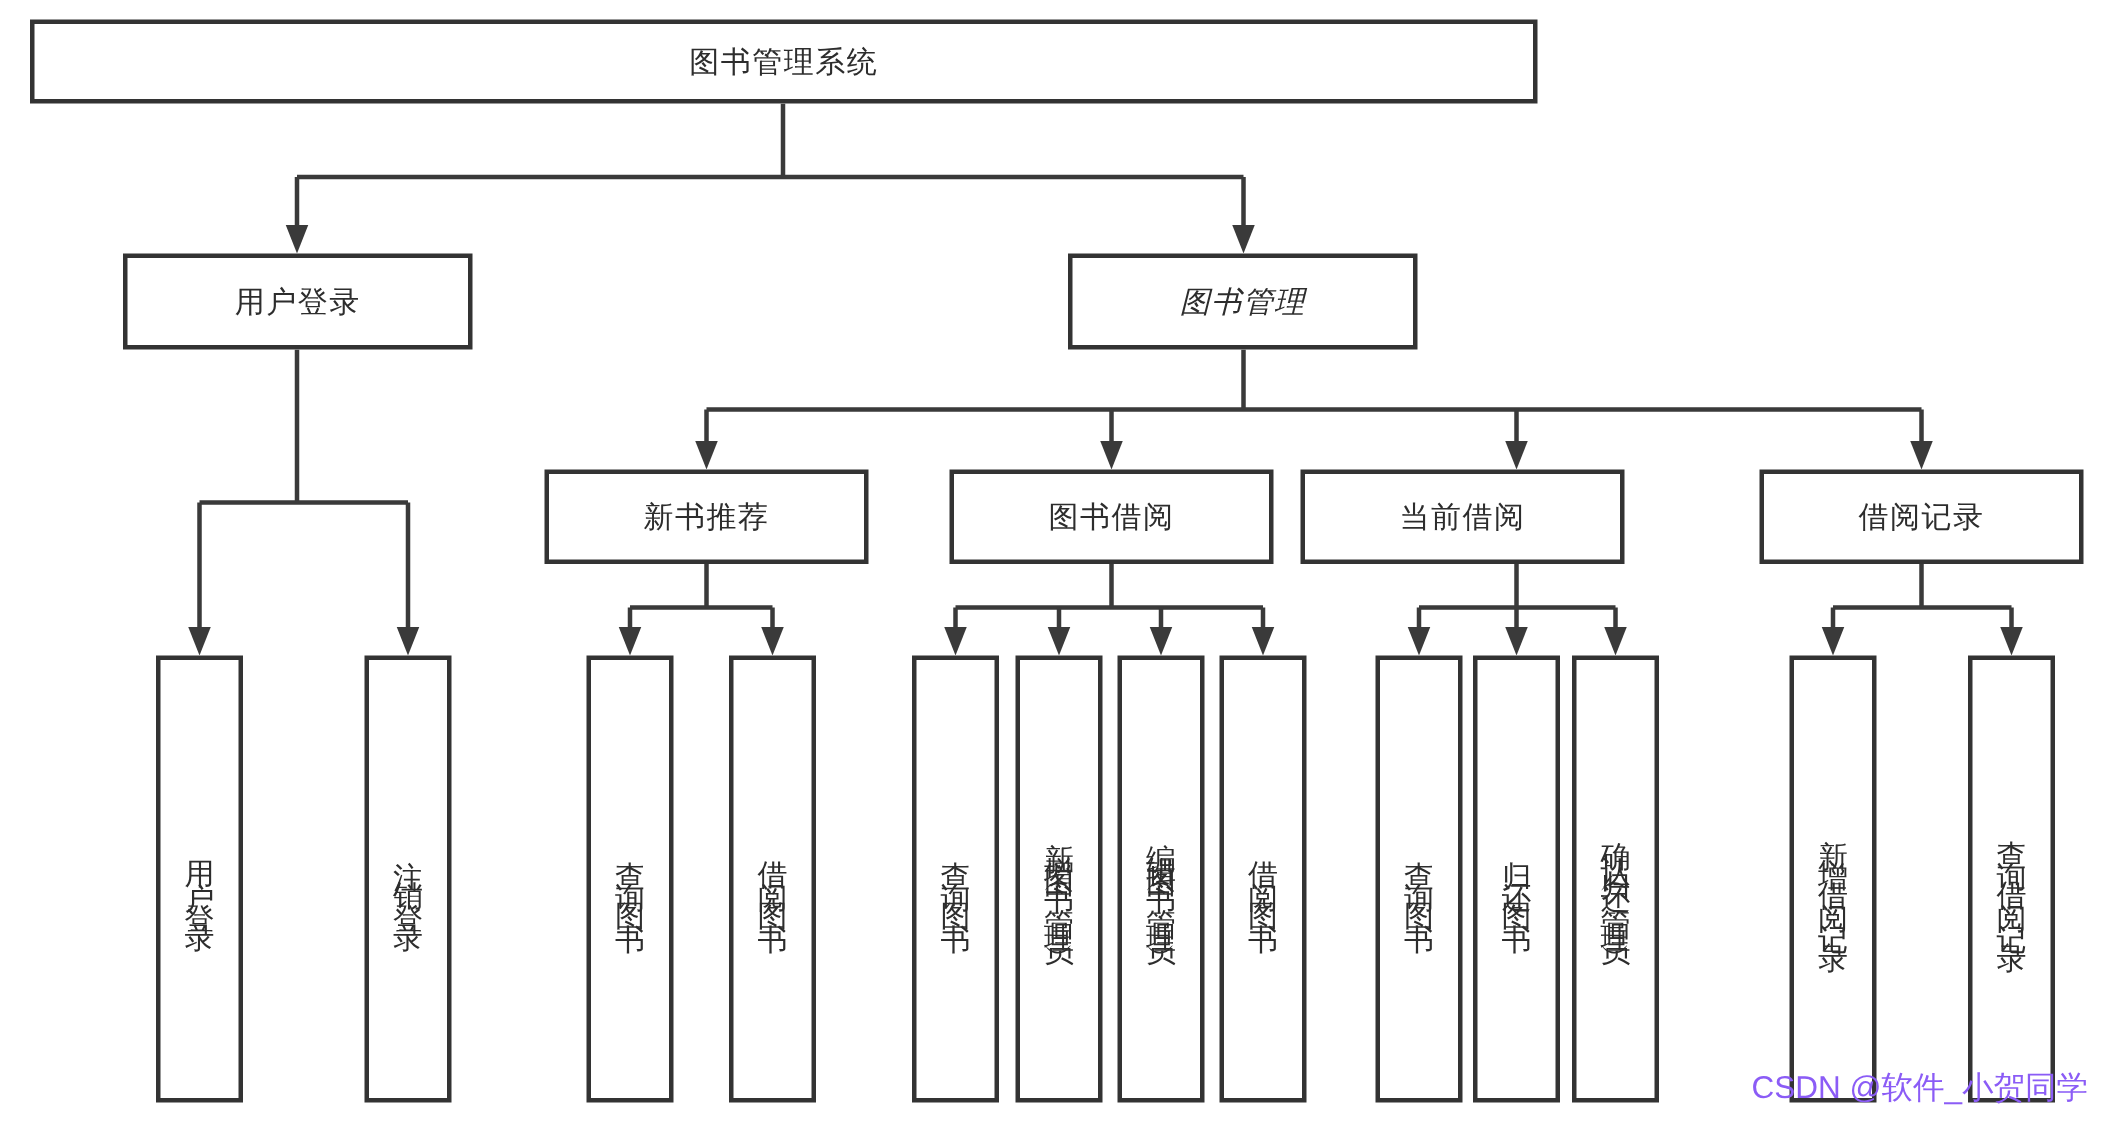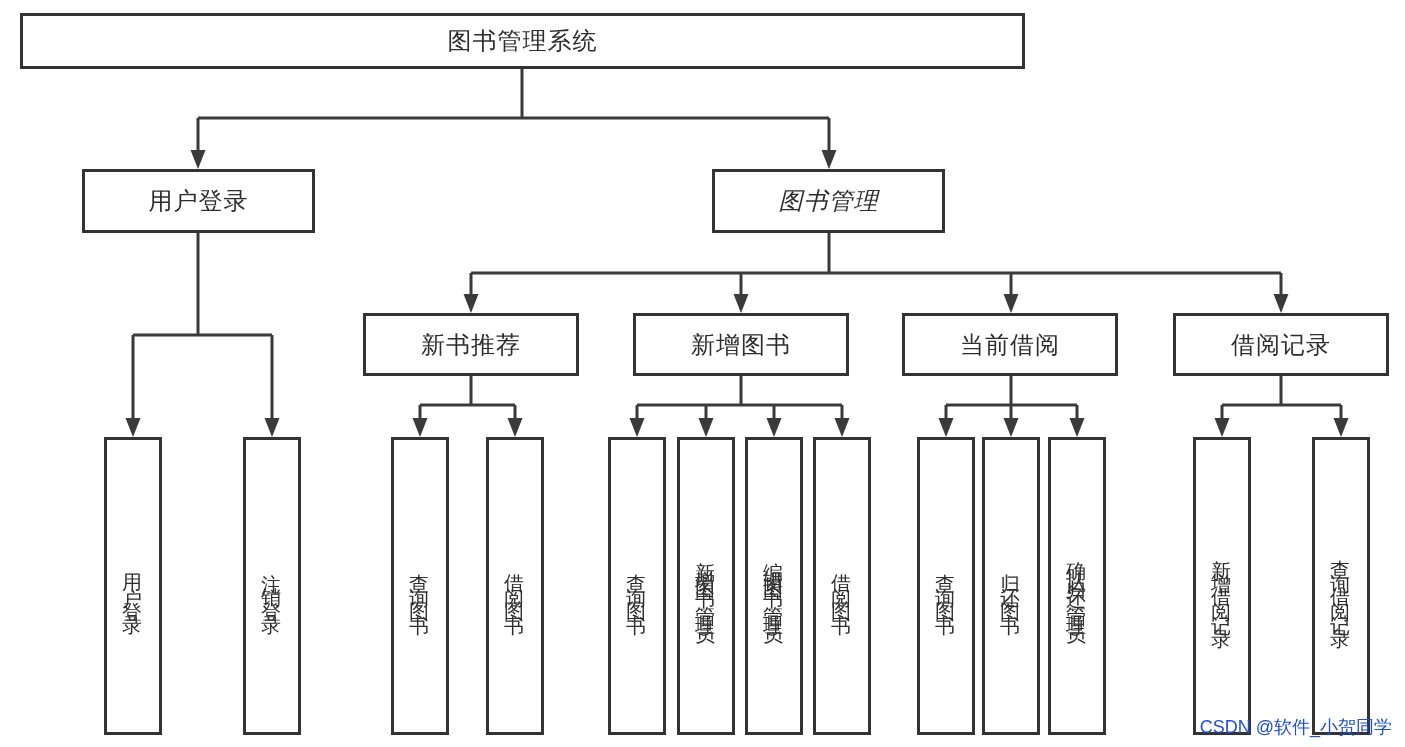--- a/index.html
+++ b/index.html
@@ -16,49 +16,49 @@
     position: absolute;
     box-sizing: border-box;
     border: 3px solid #333333;
     background: #ffffff;
     display: flex;
     align-items: center;
     justify-content: center;
     color: #2d2d2d;
     z-index: 2;
   }
-  .h { font-size: 24px; letter-spacing: 1px; }
+  .h { font-size: 20px; letter-spacing: 1px; }
   .root   { left: 20px;   top: 13px;  width: 1005px; height: 56px; }
   .lvl2   { top: 169px; width: 233px; height: 64px; }
   .n-ul   { left: 82px; }
   .n-bm   { left: 712px; font-style: italic; }
   .lvl3   { top: 313px; width: 216px; height: 63px; }
   .n-nr   { left: 363px; align-items: center; }
   .n-bb   { left: 633px; }
-  .n-cb   { left: 902px; font-family: Liberation Serif, serif; }
+  .n-cb   { left: 867px; font-family: Liberation Serif, serif; }
   .n-br   { left: 1173px; }
   .v {
     top: 437px;
     width: 58px;
     height: 298px;
   }
   .v span {
     writing-mode: vertical-rl;
     text-orientation: mixed;
     font-size: 20px;
     letter-spacing: 14px;
     white-space: nowrap;
   }
   .v span.ls9 { letter-spacing: 9px; }
   .wm {
     position: absolute;
     right: 13px;
     bottom: 8px;
-    font-size: 18px;
-    color: #1d4ed8;
+    font-size: 21px;
+    color: #8b5cf6;
     z-index: 3;
     white-space: nowrap;
   }
 </style>
 </head>
 <body>
 
 <div class="stage">
 
   <svg class="wires" width="1405" height="747" viewBox="0 0 1405 747">
@@ -113,21 +113,21 @@
     <span>用户登录</span>
   </div>
   <div class="box h lvl2 n-bm">
     <span>图书管理</span>
   </div>
 
   <div class="box h lvl3 n-nr">
     <span>新书推荐</span>
   </div>
   <div class="box h lvl3 n-bb">
-    <span>新增图书</span>
+    <span>图书借阅</span>
   </div>
   <div class="box h lvl3 n-cb">
     <span>当前借阅</span>
   </div>
   <div class="box h lvl3 n-br">
     <span>借阅记录</span>
   </div>
 
   <div class="box v" style="left:104px">
     <span>用户登录</span>

